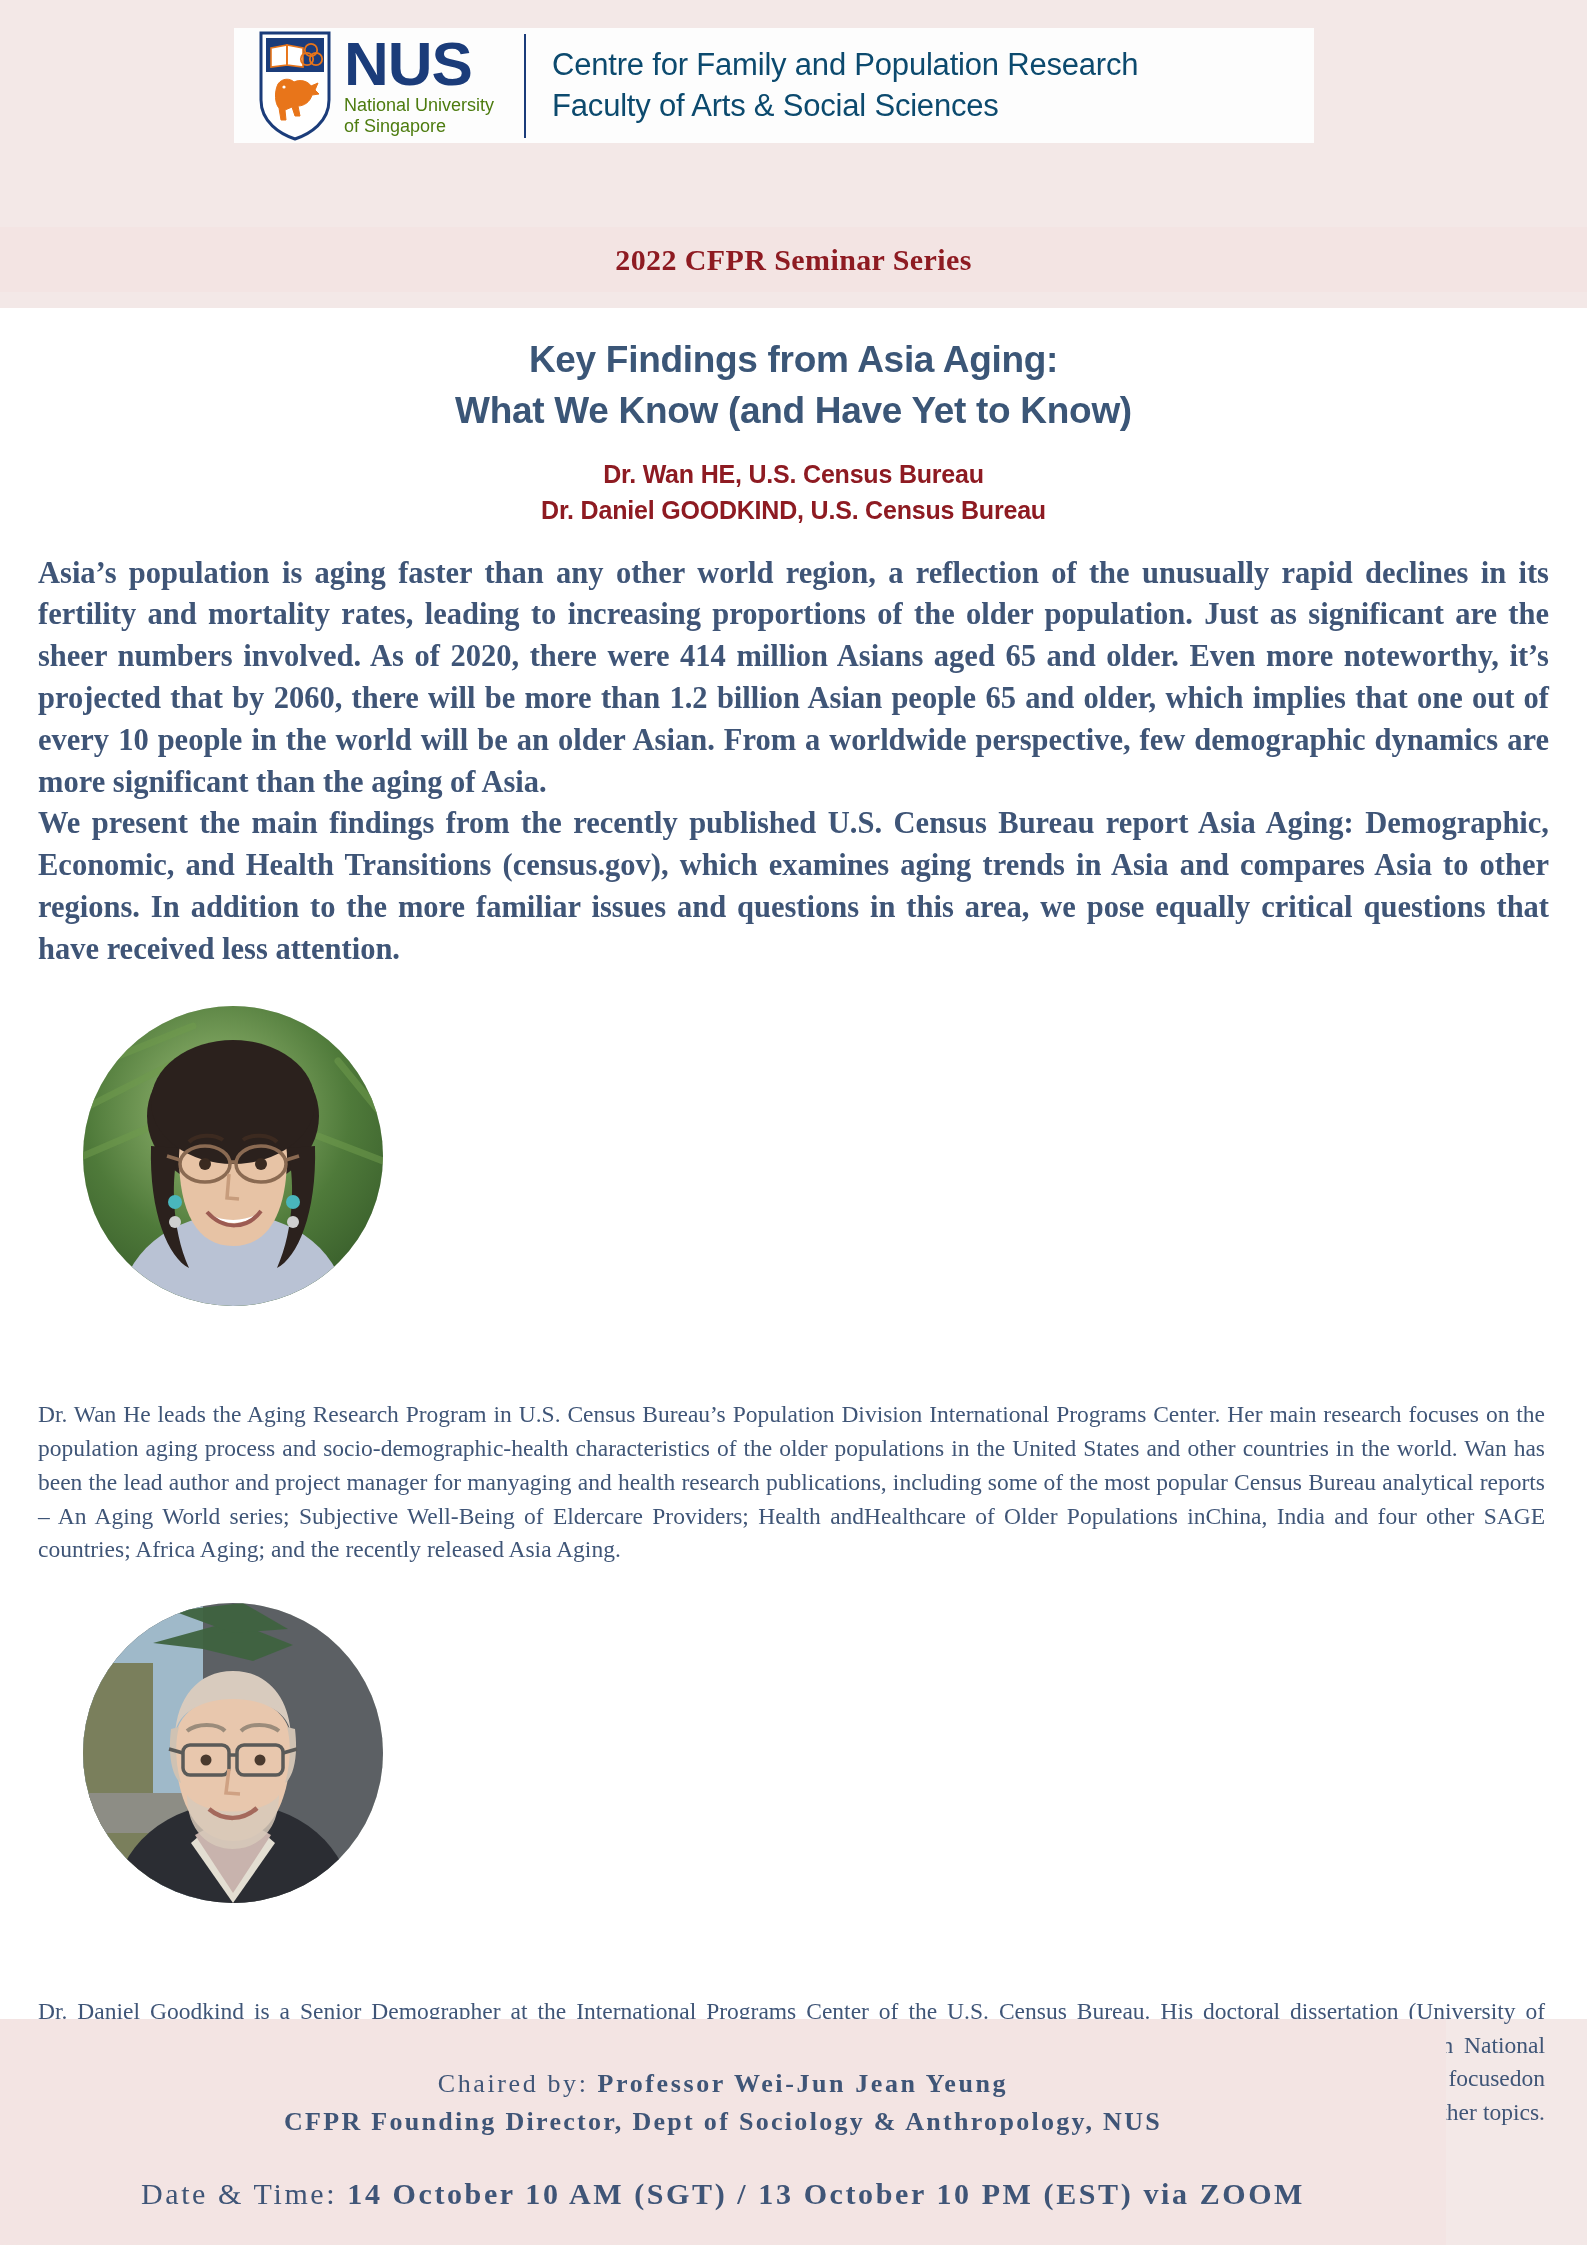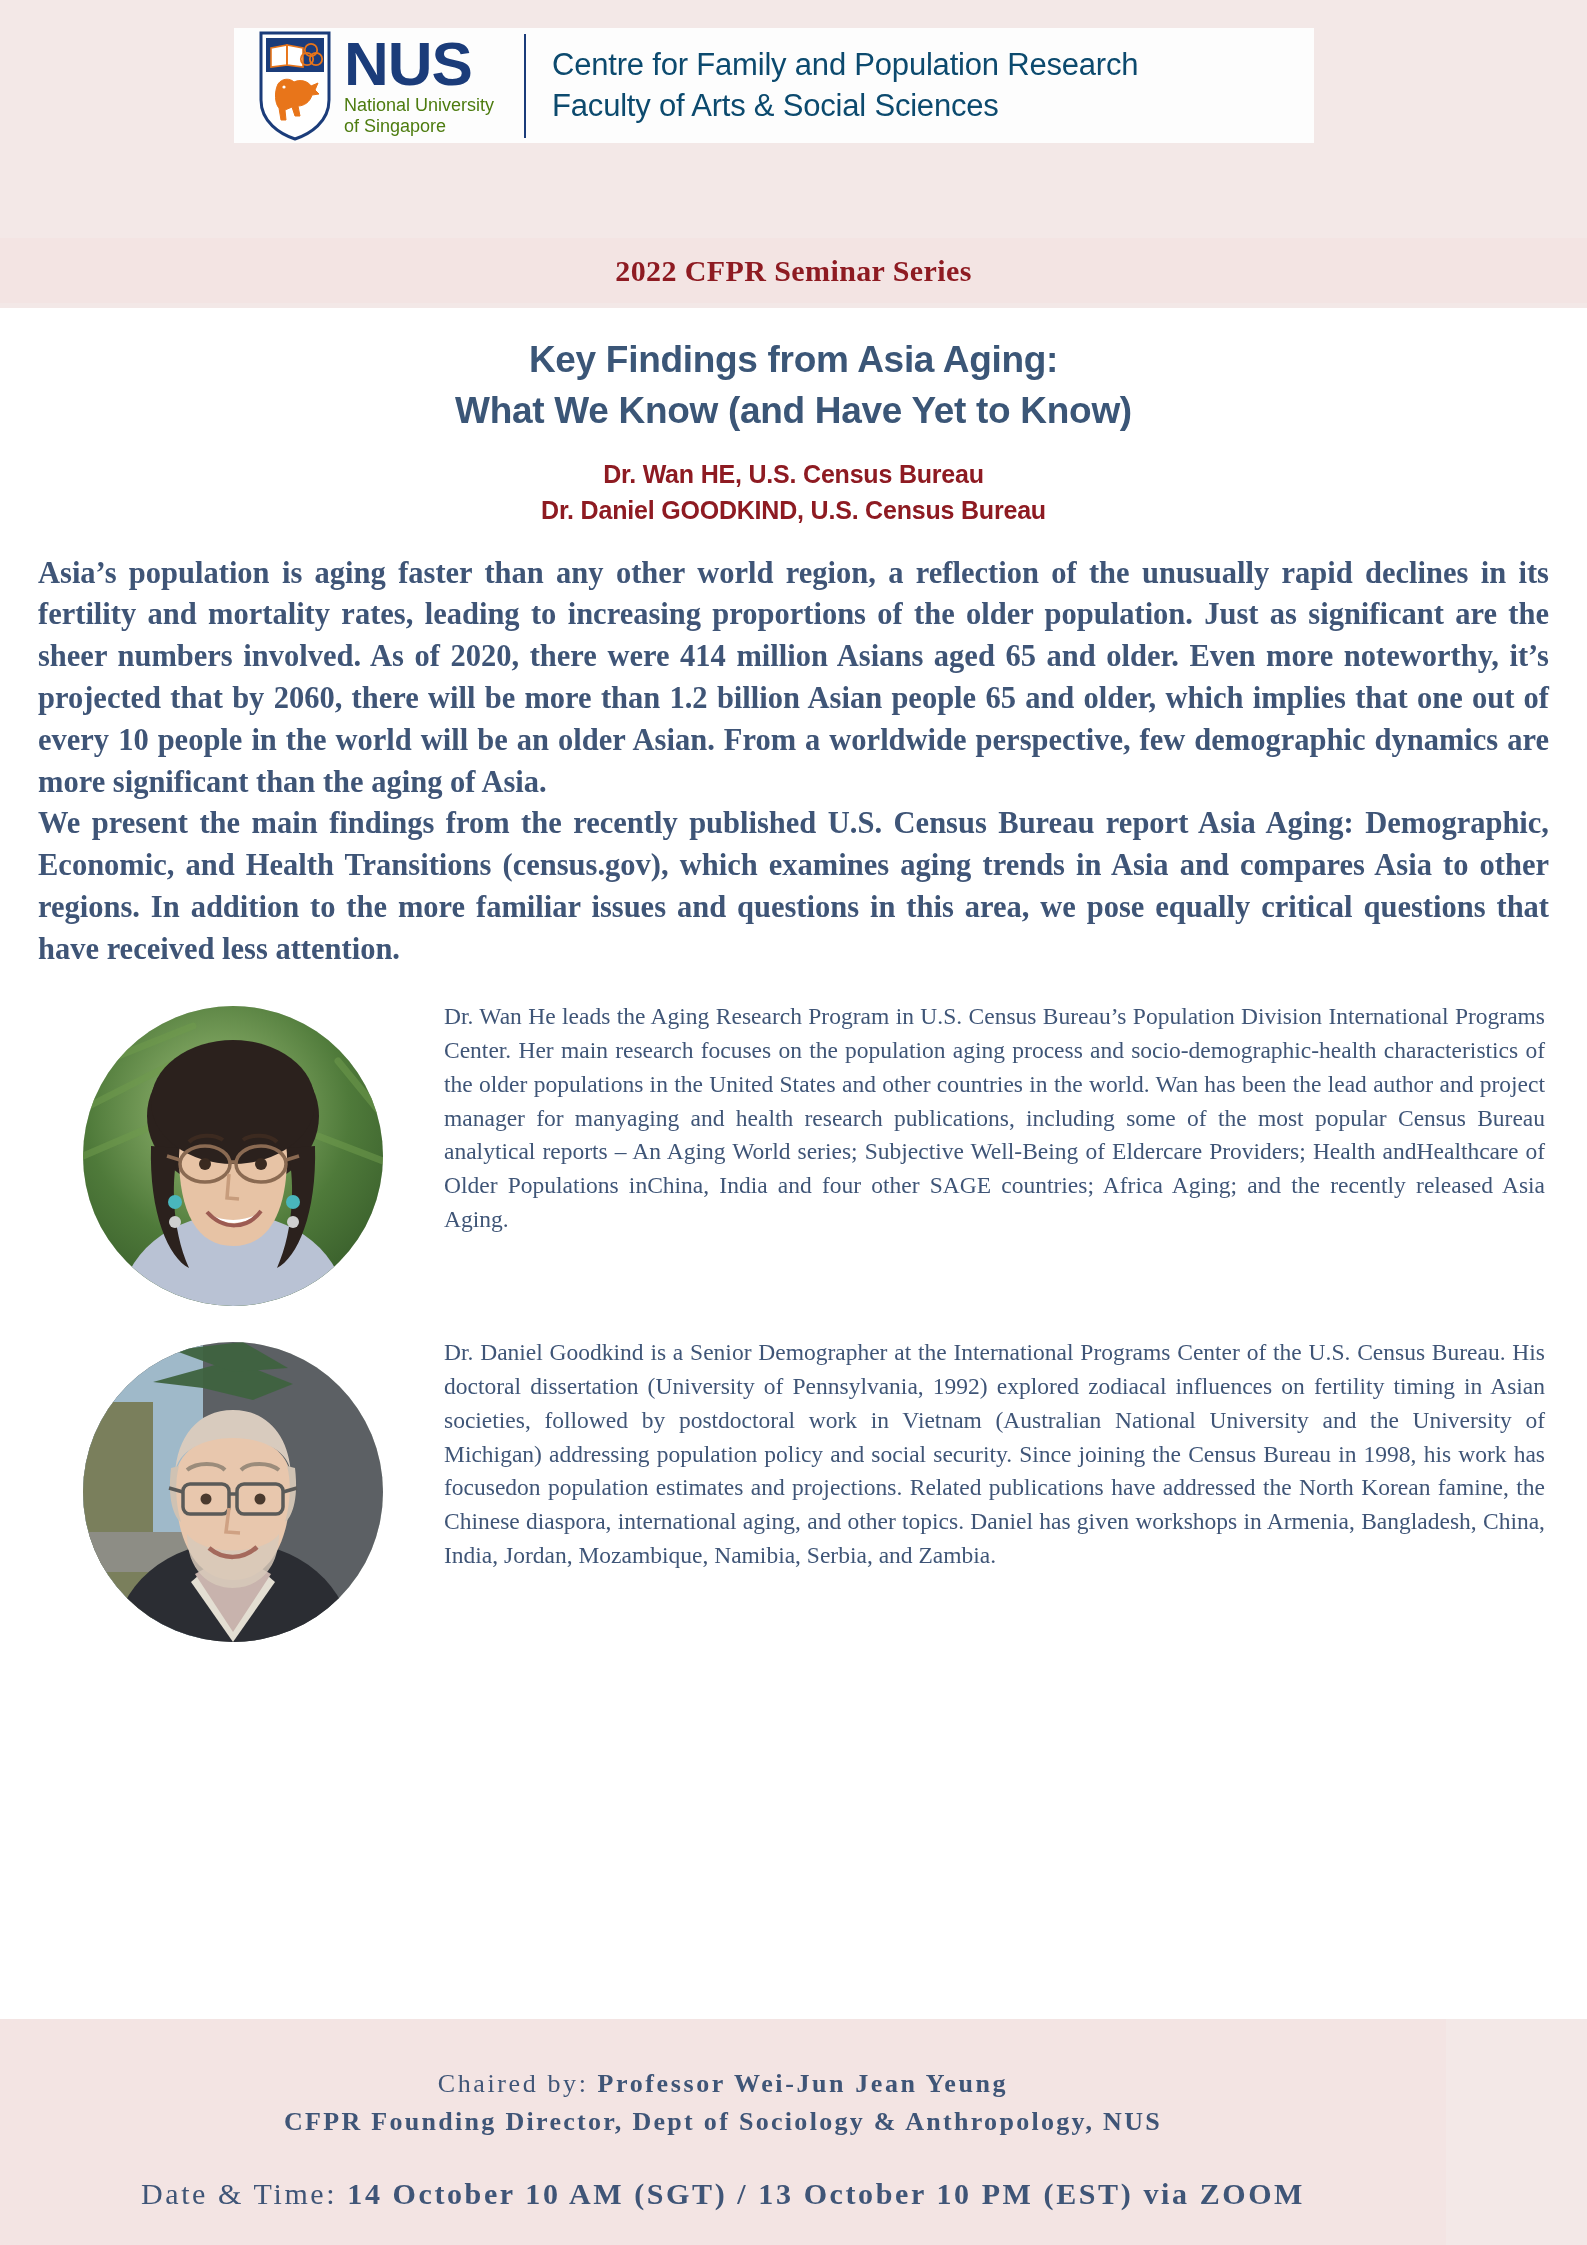--- a/index.html
+++ b/index.html
@@ -93,21 +93,21 @@
     font-family: "Liberation Sans", sans-serif;
     color: #0c4a6e;
     font-size: 31px;
     line-height: 1.32;
     letter-spacing: -0.2px;
   }
 
   
   .series-strip {
     position: absolute;
-    left: 0; top: 238px;
+    left: 0; top: 227px;
     width: 1587px;
     height: 65px;
     background: #f3e4e3;
     display: flex;
     align-items: center;
     justify-content: center;
   }
 
   .series-text {
     font-family: "Liberation Serif", serif;
@@ -167,21 +167,22 @@
   .abstract p + p { margin-top: 0px; }
 
   
   .bios {
     margin: 30px 38px 0 38px;
   }
 
   .bio-row {
     display: flex;
     align-items: flex-start;
-    gap: 16px;
+    gap: 8px;
+    flex-direction: column;
   }
 
   .bio-row + .bio-row { margin-top: 30px; }
 
   .photo-col {
     width: 390px;
     flex: 0 0 390px;
     display: flex;
     justify-content: center;
     padding-top: 6px;

